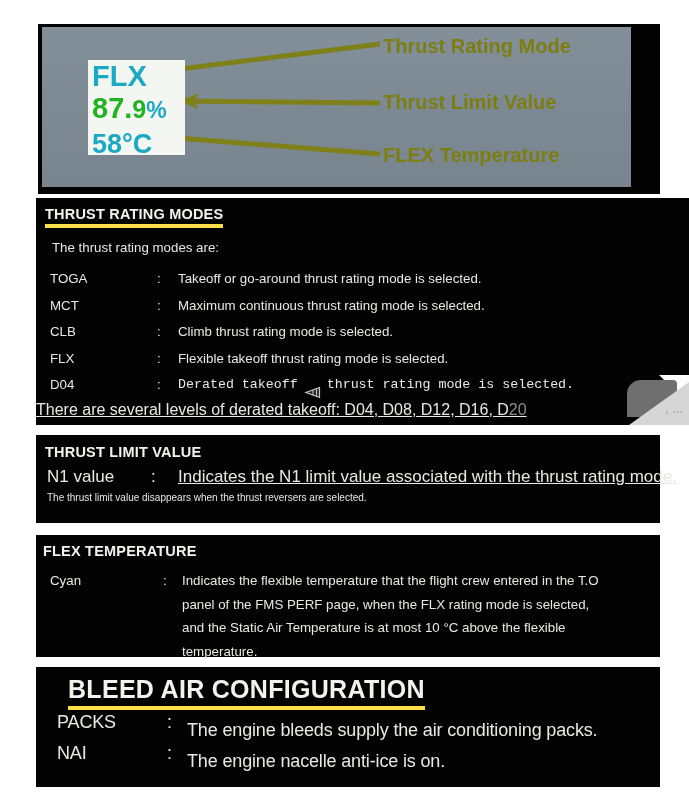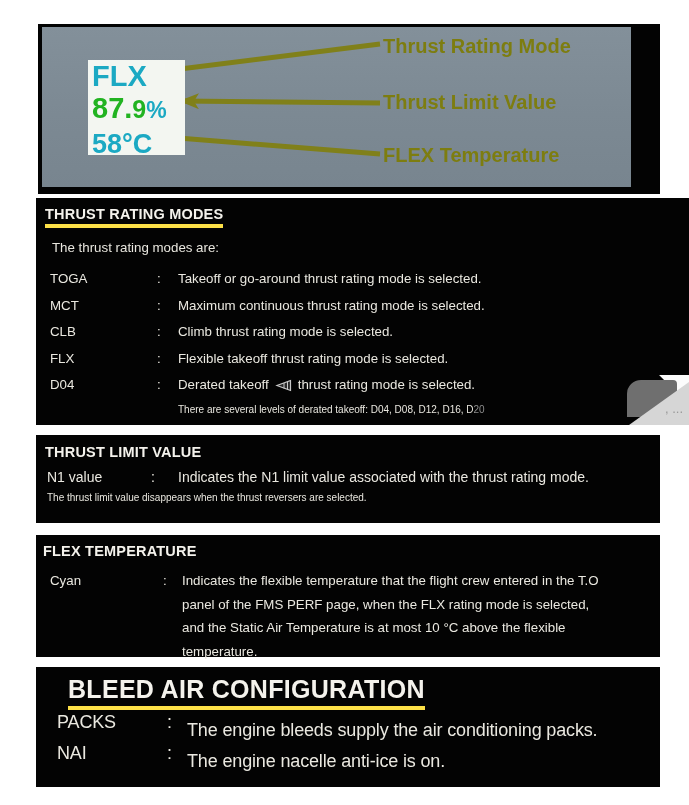--- a/index.html
+++ b/index.html
@@ -30,41 +30,41 @@
   .body-txt{font-size:13.3px;color:#e9e7df;}
 
   .p2{left:36px;top:198px;width:653px;height:227px;}
   .p2 .sec-h{left:9px;top:8px;}
   .intro{position:absolute;left:16px;top:42px;font-size:13.3px;}
   .rows2{position:absolute;left:0;top:68px;right:0;}
   .def-row{position:relative;height:26.5px;line-height:26.5px;font-size:13.3px;}
   .p2 .dl{position:absolute;left:14px;}
   .p2 .dc{position:absolute;left:121px;}
   .p2 .dd{position:absolute;left:142px;white-space:nowrap;}
-  .dd-flex{display:inline-flex;align-items:center;gap:6px;}
-  .note-line{position:relative;height:24px;line-height:21px;padding-left:142px;
-             font-size:10px;white-space:nowrap;z-index:1;}
+  .dd-flex{display:inline-flex;align-items:flex-end;gap:6px;font-family:Liberation Mono, monospace;}
+  .note-line{position:relative;height:24px;line-height:21px;
+             font-size:16px;white-space:nowrap;z-index:1;text-decoration:underline;}
   .covered{color:#8d8d8d;}
 
   .curl-back,.curl-front{position:absolute;right:0;bottom:0;width:64px;height:50px;}
   .curl-front{pointer-events:none;}
   .curl-white{position:absolute;right:0;top:0;width:34px;height:30px;background:#fcfcfc;
               clip-path:polygon(12% 0,100% 0,100% 100%);}
   .curl-shadow{position:absolute;left:2px;top:5px;width:50px;height:37px;background:#6f6f6f;
                border-radius:14px 4px 0 0;}
   .curl-face{position:absolute;right:0;bottom:0;width:60px;height:43px;background:#d6d6d6;
              clip-path:polygon(100% 0,0 100%,100% 100%);z-index:2;}
   .curl-tail{position:absolute;right:6px;bottom:9px;font-size:13px;color:#999999;z-index:3;}
 
   .p3{left:36px;top:435px;width:624px;height:88px;}
   .p3 .sec-h{left:9px;top:9px;}
-  .p3 .row{position:absolute;left:0;top:31px;right:0;height:22px;line-height:22px;font-size:14px;}
+  .p3 .row{position:absolute;left:0;top:31px;right:0;height:22px;line-height:22px;font-size:17px;}
   .p3 .dl{position:absolute;left:11px;}
   .p3 .dc{position:absolute;left:115px;}
-  .p3 .dd{position:absolute;left:142px;white-space:nowrap;}
+  .p3 .dd{position:absolute;left:142px;white-space:nowrap;text-decoration:underline;}
   .p3 .note{position:absolute;left:11px;top:57px;font-size:10px;white-space:nowrap;}
 
   .p4{left:36px;top:535px;width:624px;height:122px;}
   .p4 .sec-h{left:7px;top:8px;}
   .p4 .dl{position:absolute;left:14px;top:38px;font-size:13.3px;}
   .p4 .dc{position:absolute;left:127px;top:38px;font-size:13.3px;}
   .p4 .desc{position:absolute;left:146px;top:34px;width:492px;font-size:13.3px;line-height:23.5px;}
 
   .p5{left:36px;top:667px;width:624px;height:120px;}
   .p5 .sec-h{left:32px;top:8px;font-size:25px;letter-spacing:.3px;}

